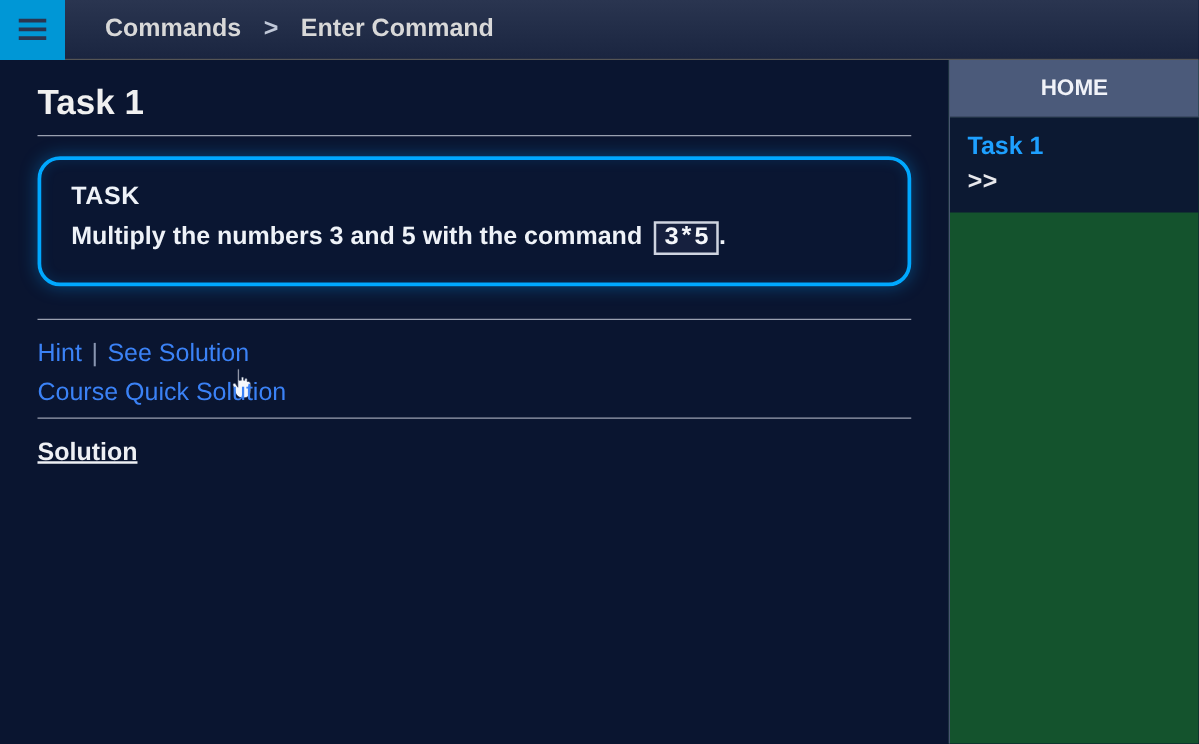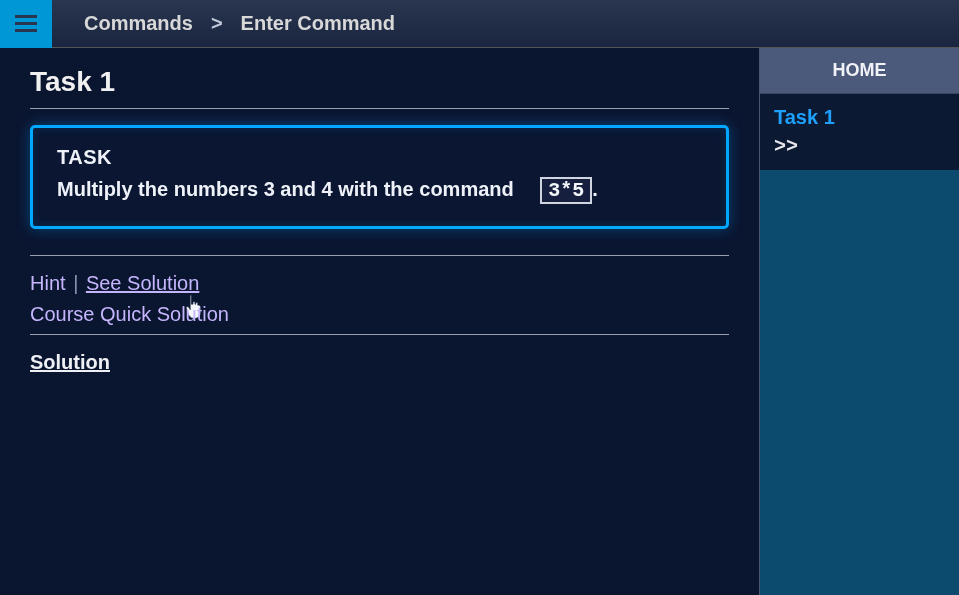--- a/index.html
+++ b/index.html
@@ -82,21 +82,21 @@
       font-weight: bold;
       color: #e8e8ec;
       line-height: 1.4;
       margin-bottom: 34px;
     }
     .prompt-inline {
       letter-spacing: -1px;
     }
     .task-box {
       border: 3px solid #00a8ff;
-      border-radius: 5px;
+      border-radius: 18px;
       padding: 18px 24px 22px 24px;
       margin-bottom: 26px;
       box-shadow: 0 0 14px rgba(0,160,255,0.35), inset 0 0 10px rgba(0,160,255,0.15);
       background: rgba(10,30,60,0.2);
     }
     .task-box-label {
       font-size: 20px;
       font-weight: bold;
       color: #eef2f8;
       margin-bottom: 8px;
@@ -104,55 +104,54 @@
     }
     .task-box-body {
       font-size: 20px;
       font-weight: bold;
       color: #eef2f8;
     }
     .cmd-chip {
       display: inline-block;
       border: 2px solid #cfd4e0;
       padding: 0 6px;
-      margin-left: 21px;
+      margin-left: 4px;
       font-family: "Courier New", monospace;
       font-weight: bold;
       color: #f5f7fb;
       vertical-align: baseline;
       background: rgba(30,40,70,0.6);
     }
     .links {
       font-size: 20px;
       color: #1ea0ff;
       margin-bottom: 8px;
       position: relative;
     }
     .links a {
-      color: #c4b5fd;
+      color: #3b82f6;
       text-decoration: none;
       cursor: pointer;
     }
     .links .underline {
-      text-decoration: underline;
     }
     .links .pipe {
       color: #8895b0;
       margin: 0 2px;
     }
     .solution-heading {
       font-size: 20px;
       font-weight: bold;
       color: #eef0f4;
       margin-top: 10px;
       text-decoration: underline;
     }
     .sidebar {
       width: 200px;
-      background: #0c4a6e;
+      background: #14532d;
       border-left: 1px solid #4a5570;
       display: flex;
       flex-direction: column;
     }
     .home-tab {
       background: #4b5a7a;
       text-align: center;
       font-weight: bold;
       color: #f0f2f8;
       font-size: 18px;
@@ -201,21 +200,21 @@
 </div>
 
 <div class="main-wrap">
   <div class="content">
     <div class="task-title">Task 1</div>
     <hr class="hr">
 
     <div class="task-box">
       <div class="task-box-label">TASK</div>
       <div class="task-box-body">
-        <span>Multiply the numbers 3 and 4 with the command</span>
+        <span>Multiply the numbers 3 and 5 with the command</span>
         <span class="cmd-chip">3*5</span><span>.</span>
       </div>
     </div>
 
     <hr class="hr">
 
     <div class="links">
       <a>Hint</a>
       <span class="pipe">|</span>
       <a class="underline">See Solution</a>

